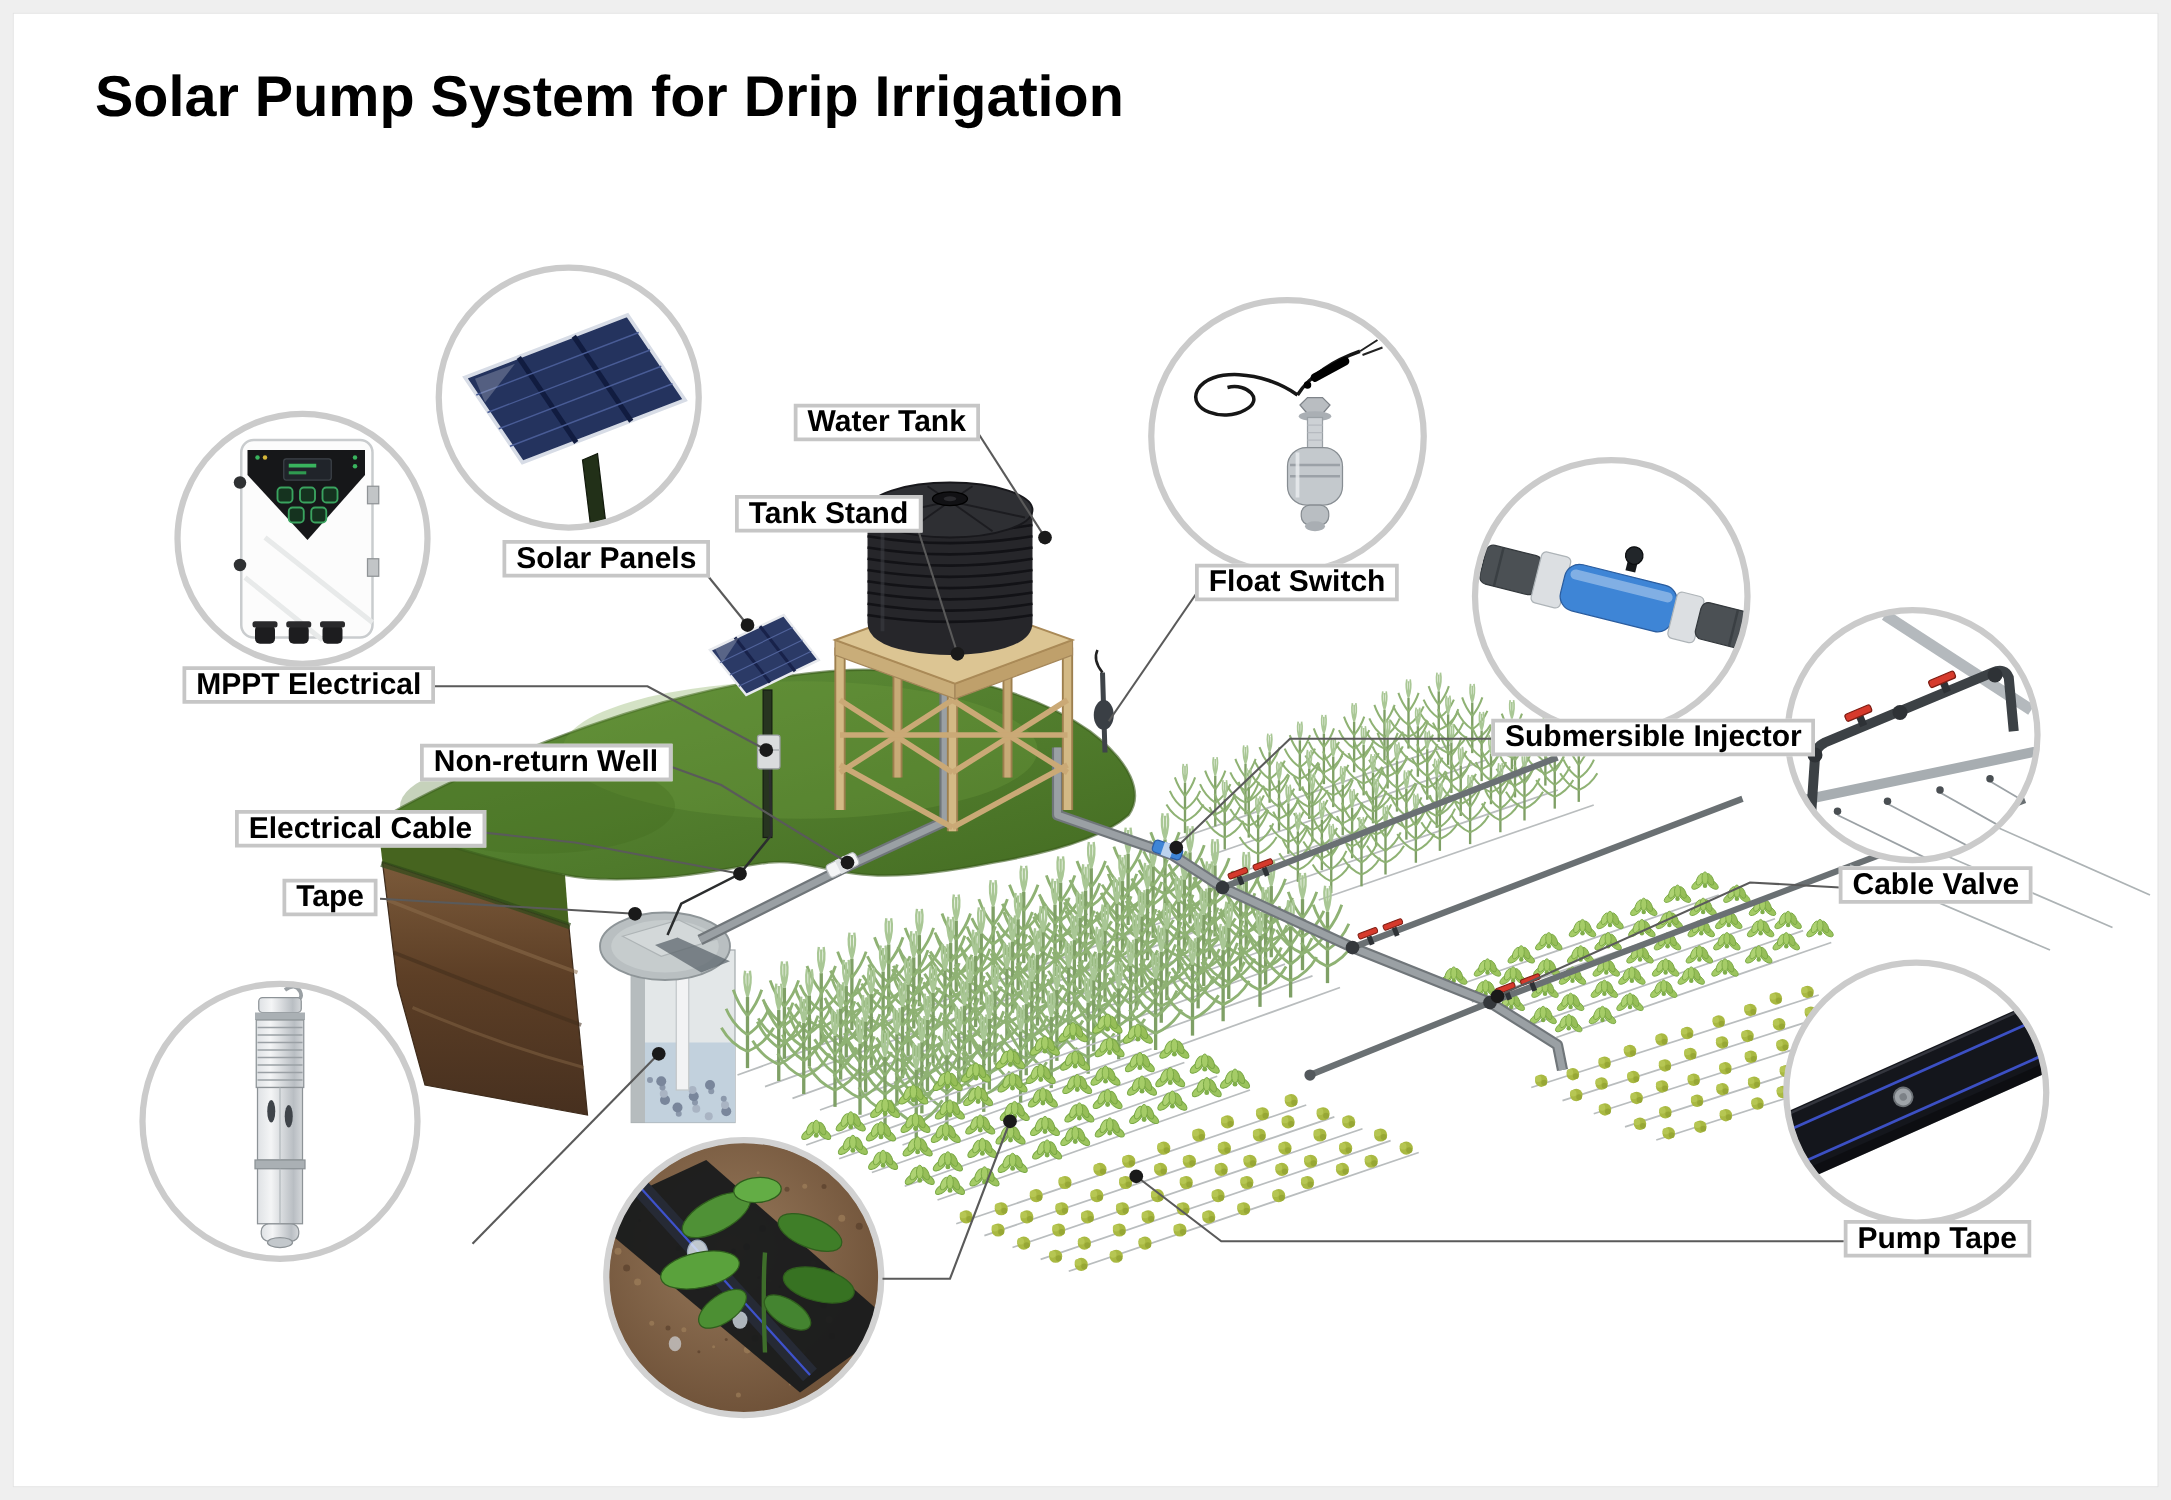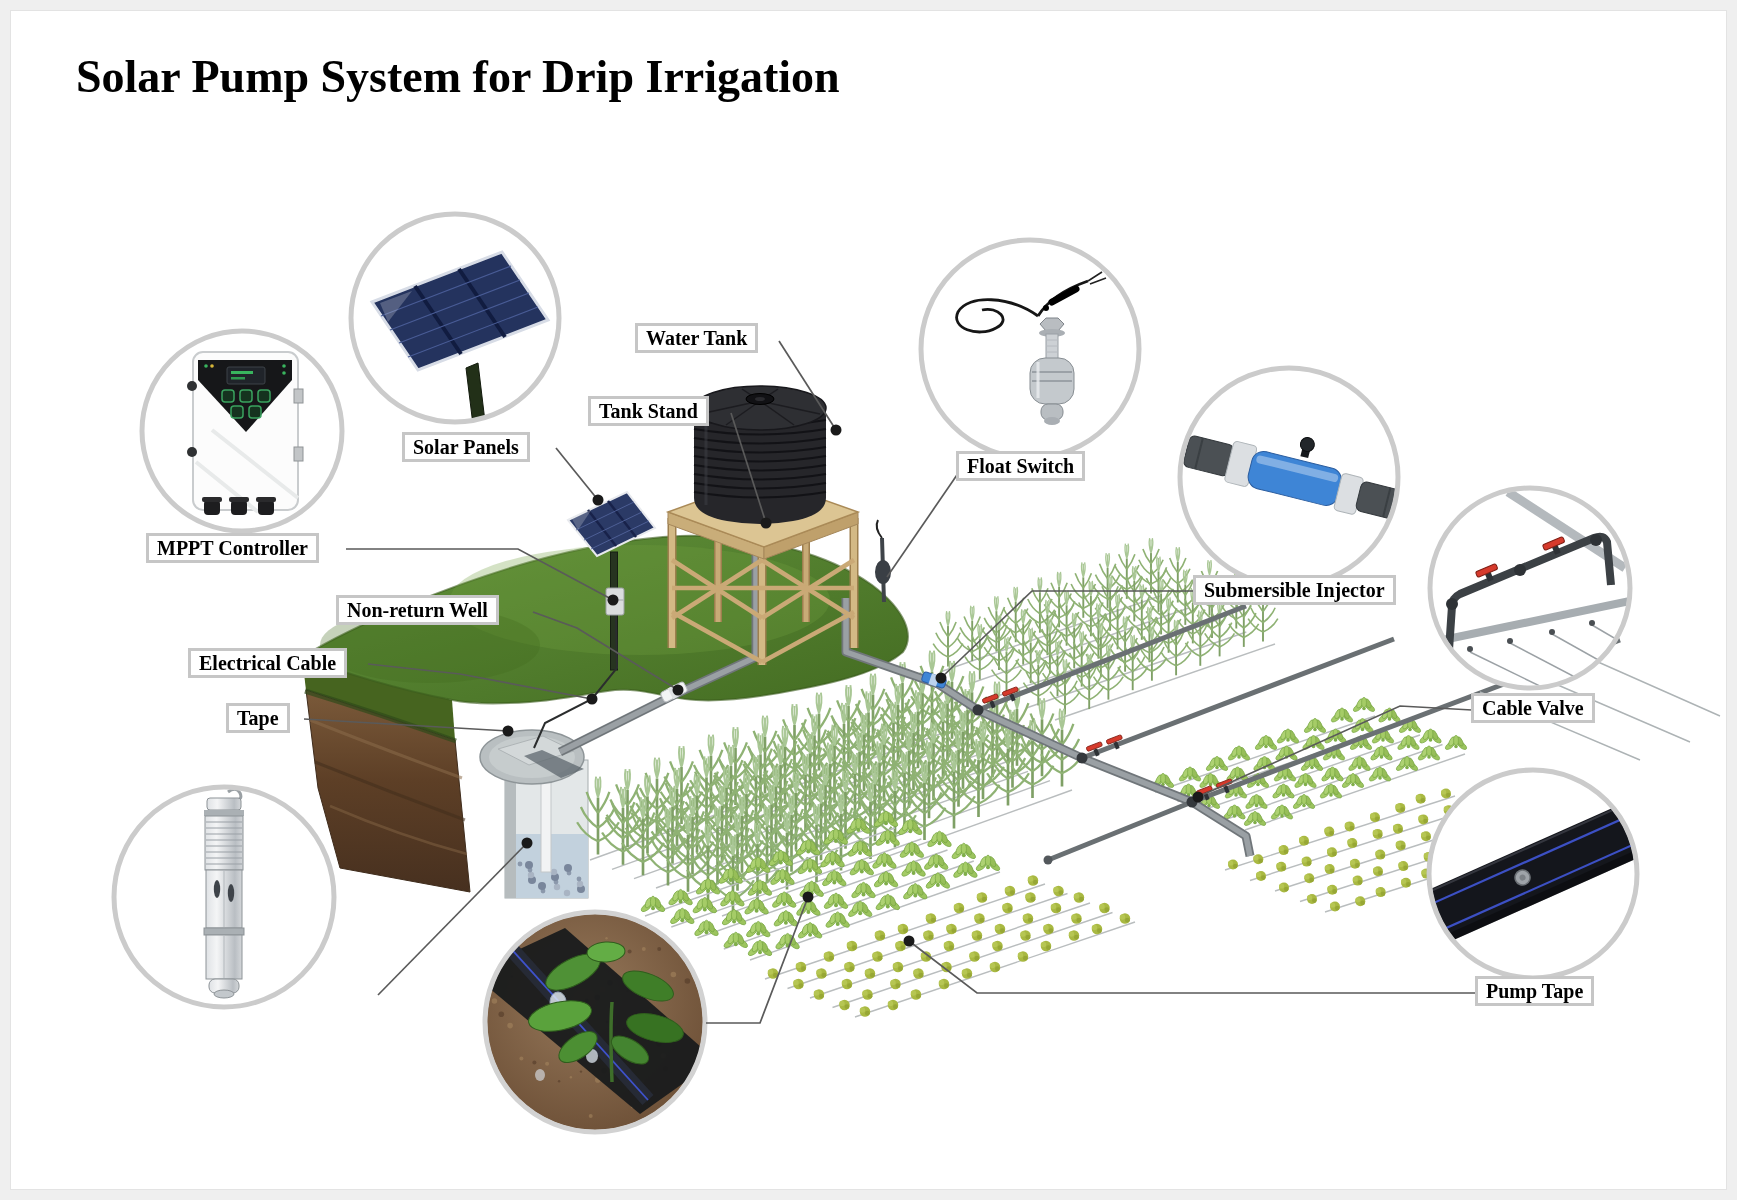--- a/index.html
+++ b/index.html
@@ -1,20 +1,20 @@
 <!DOCTYPE html>
 <html><head>
 <meta charset="utf-8">
 <style>
   html,body{margin:0;padding:0}
-  .page{position:relative;width:1737px;height:1200px;background:#efefef;font-family:Liberation Serif, serif;overflow:hidden}
+  .page{position:relative;width:1737px;height:1200px;background:#efefef;font-family:Liberation Sans, sans-serif;overflow:hidden}
   .inner{position:absolute;left:10px;top:10px;width:1715px;height:1178px;background:#ffffff;border:1px solid #e3e3e3}
   svg.scene{position:absolute;left:0;top:0}
   .title{position:absolute;left:76px;top:50px;margin:0;font-size:46px;font-weight:bold;color:#000;white-space:nowrap}
-  .lbl{position:absolute;background:#fff;border:3px solid #c6c6c6;color:#000;font-weight:bold;font-size:20px;line-height:22px;padding:1px 8px;white-space:nowrap}
+  .lbl{position:absolute;background:#fff;border:3px solid #c6c6c6;color:#000;font-weight:bold;font-size:24px;line-height:22px;padding:1px 8px;white-space:nowrap}
 </style>
 </head>
 <body>
 
 <div class="page">
   <div class="inner"></div>
 
   <svg class="scene" width="1737" height="1200" viewBox="0 0 1737 1200">
     <defs>
       <linearGradient id="soilGrad" x1="0" y1="0" x2="0" y2="1">
@@ -921,21 +921,21 @@
         <circle cx="909" cy="941" r="5.5"></circle>
         <circle cx="808" cy="897" r="5.5"></circle>
     </g>
   </svg>
 
   <h1 class="title">Solar Pump System for Drip Irrigation</h1>
 
   <div class="lbl" style="left:635px;top:323px">Water Tank</div>
   <div class="lbl" style="left:588px;top:396px">Tank Stand</div>
   <div class="lbl" style="left:402px;top:432px">Solar Panels</div>
-  <div class="lbl" style="left:146px;top:533px">MPPT Controller</div>
+  <div class="lbl" style="left:146px;top:533px">MPPT Electrical</div>
   <div class="lbl" style="left:956px;top:451px">Float Switch</div>
   <div class="lbl" style="left:336px;top:595px">Non-return Well</div>
   <div class="lbl" style="left:188px;top:648px">Electrical Cable</div>
   <div class="lbl" style="left:226px;top:703px">Tape</div>
   <div class="lbl" style="left:1193px;top:575px">Submersible Injector</div>
   <div class="lbl" style="left:1471px;top:693px">Cable Valve</div>
   <div class="lbl" style="left:1475px;top:976px">Pump Tape</div>
 </div>
 
 </body></html>

